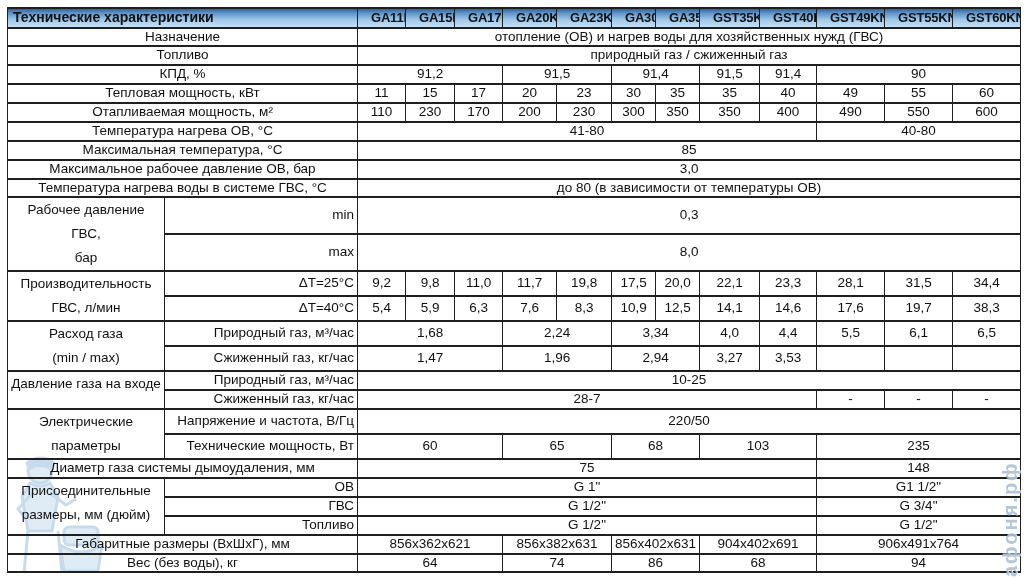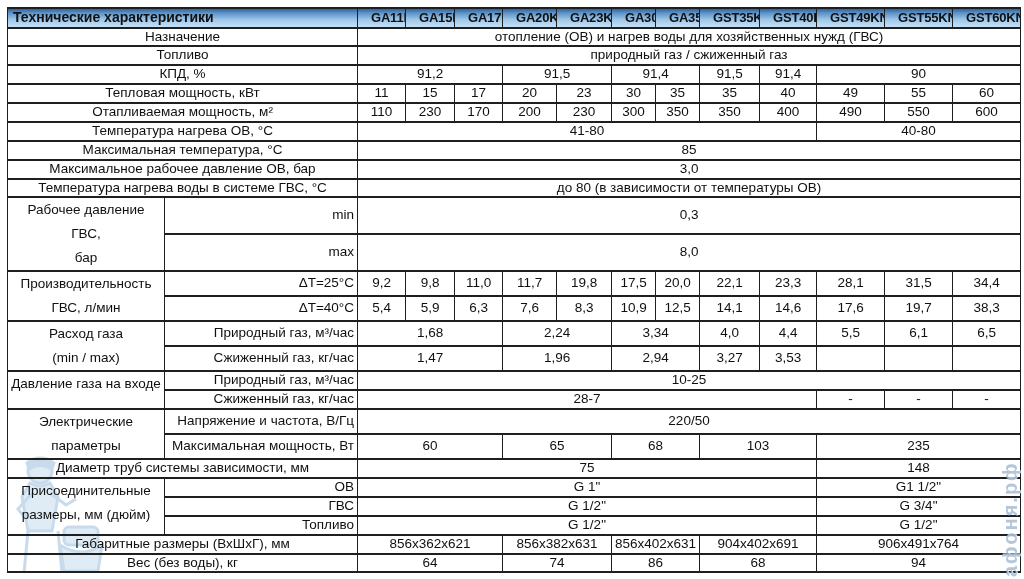--- a/index.html
+++ b/index.html
@@ -235,29 +235,29 @@
           <td class="val">-</td>
           <td class="val">-</td>
         </tr>
         <tr>
           <td rowspan="2" class="label">Электрические
 параметры</td>
           <td class="sub">Напряжение и частота, В/Гц</td>
           <td colspan="12" class="val">220/50</td>
         </tr>
         <tr>
-          <td class="sub">Максимальная мощность, Вт</td>
+          <td class="sub">Технические мощность, Вт</td>
           <td colspan="3" class="val">60</td>
           <td colspan="2" class="val">65</td>
           <td colspan="2" class="val">68</td>
           <td colspan="2" class="val">103</td>
           <td colspan="3" class="val">235</td>
         </tr>
         <tr>
-          <td colspan="2" class="label">Диаметр труб системы зависимости, мм</td>
+          <td colspan="2" class="label">Диаметр газа системы дымоудаления, мм</td>
           <td colspan="9" class="val">75</td>
           <td colspan="3" class="val">148</td>
         </tr>
         <tr>
           <td rowspan="3" class="label">Присоединительные
 размеры, мм (дюйм)</td>
           <td class="sub">ОВ</td>
           <td colspan="9" class="val">G 1"</td>
           <td colspan="3" class="val">G1 1/2"</td>
         </tr>

